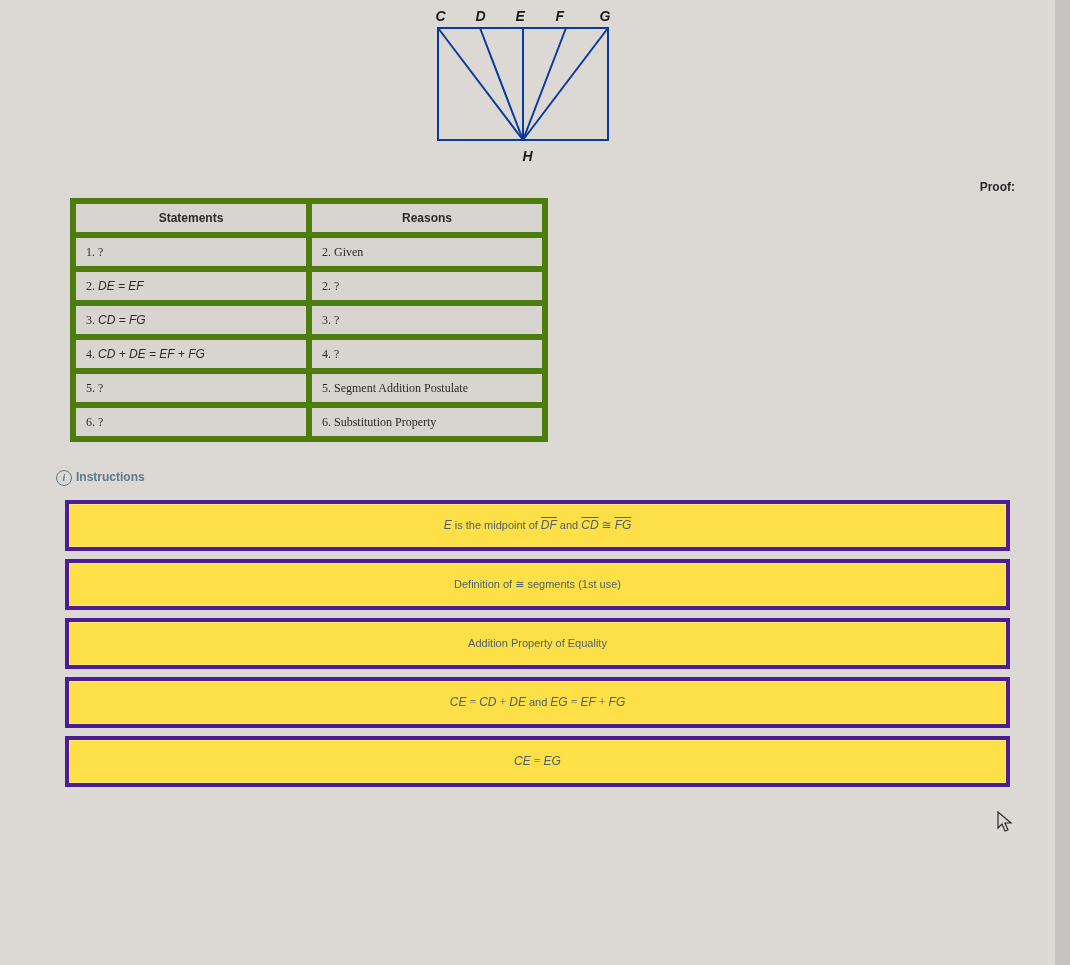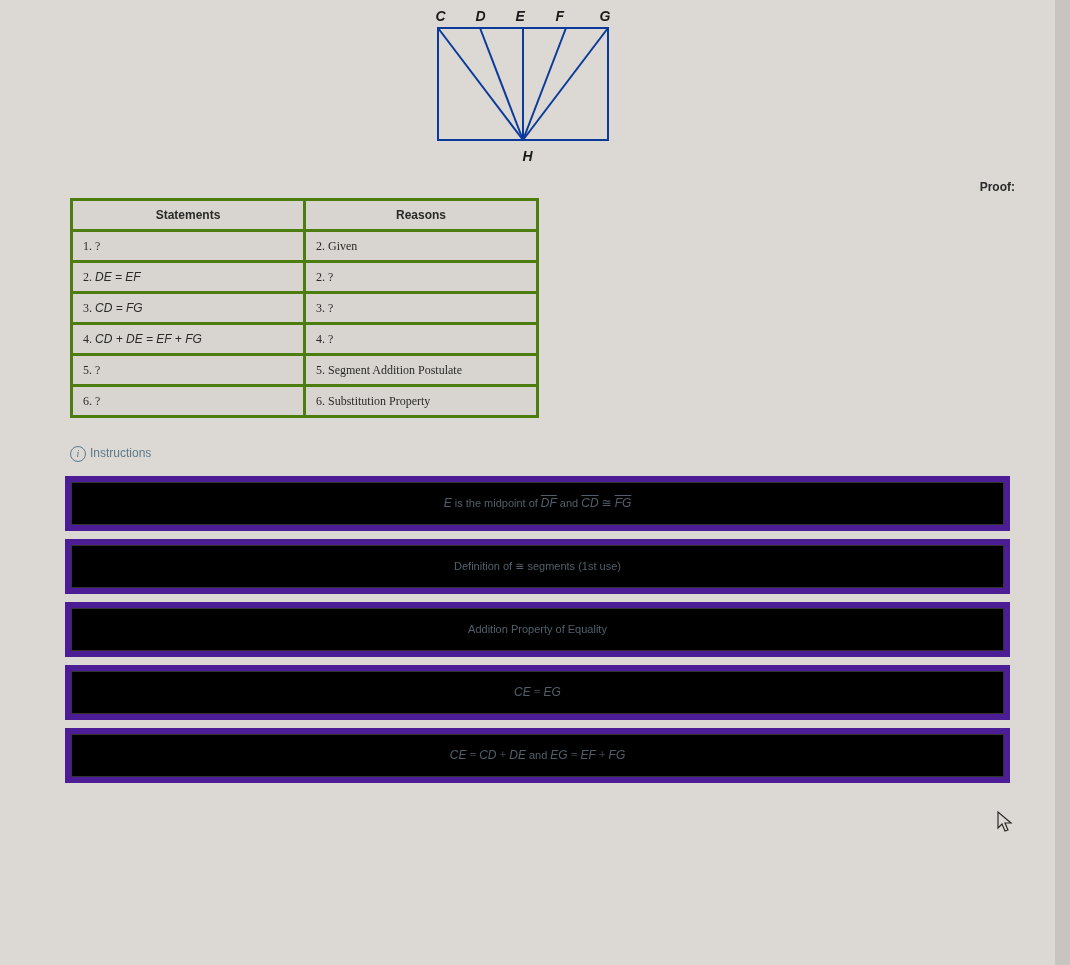--- a/index.html
+++ b/index.html
@@ -62,21 +62,21 @@
     margin: 8px 0 4px 0;
     color: #2a2a2a;
     text-align: right;
   }
   table.proof {
     border-collapse: collapse;
     margin-left: 30px;
     background: #d8d4cf;
   }
   table.proof th, table.proof td {
-    border: 3px solid #4d7c0f;
+    border: 6px solid #4d7c0f;
     padding: 4px 10px;
     text-align: left;
     font-size: 12px;
     vertical-align: middle;
     height: 20px;
   }
   table.proof th {
     text-align: center;
     font-family: Arial, sans-serif;
     font-weight: bold;
@@ -84,46 +84,47 @@
     background: #d8d4cf;
   }
   table.proof td.stmt { width: 210px; }
   table.proof td.reas { width: 210px; }
   .mi { font-style: italic; font-family: Liberation Sans, sans-serif; }
   .overline {
     text-decoration: overline;
     text-decoration-thickness: 1px;
   }
   .instructions {
-    margin: 28px 0 14px 30px;
+    margin: 28px 0 14px 16px;
     color: #5b7a8a;
     font-family: Arial, sans-serif;
     font-size: 12px;
+    font-weight: bold;
   }
   .info-icon {
     display: inline-block;
     width: 14px;
     height: 14px;
     border: 1px solid #5b7a8a;
     border-radius: 50%;
     text-align: center;
     line-height: 14px;
     font-size: 10px;
     margin-right: 4px;
     color: #5b7a8a;
     font-family: Georgia, serif;
     font-style: italic;
   }
   .answer-bank {
     margin-left: 25px;
     margin-right: 5px;
   }
   .answer-tile {
-    border: 6px solid #4c1d95;
-    background: #000000;
+    border: 4px solid #4c1d95;
+    background: #fde047;
     padding: 14px 8px;
     margin-bottom: 8px;
     text-align: center;
     font-size: 12px;
     font-family: 'Times New Roman', serif;
     color: #50606a;
     box-shadow: inset 0 0 0 1px rgba(255,255,255,0.2);
   }
   .answer-tile .sans { font-family: Arial, sans-serif; font-size: 11px; }
   .cursor {
@@ -197,21 +198,21 @@
   </table>
 
   <div class="instructions">
     <span class="info-icon">i</span><span>Instructions</span>
   </div>
 
   <div class="answer-bank" id="answer-bank">
       <div class="answer-tile"><span class="mi">E</span> <span class="sans">is the midpoint of</span> <span class="overline mi">DF</span> <span class="sans">and</span> <span class="overline mi">CD</span> ≅ <span class="overline mi">FG</span></div>
       <div class="answer-tile"><span class="sans">Definition of ≅ segments (1st use)</span></div>
       <div class="answer-tile"><span class="sans">Addition Property of Equality</span></div>
+      <div class="answer-tile"><span class="mi">CE</span> = <span class="mi">CD</span> + <span class="mi">DE</span> <span class="sans">and</span> <span class="mi">EG</span> = <span class="mi">EF</span> + <span class="mi">FG</span></div>
       <div class="answer-tile"><span class="mi">CE</span> = <span class="mi">EG</span></div>
-      <div class="answer-tile"><span class="mi">CE</span> = <span class="mi">CD</span> + <span class="mi">DE</span> <span class="sans">and</span> <span class="mi">EG</span> = <span class="mi">EF</span> + <span class="mi">FG</span></div>
     </div>
 
 </div>
 
 <svg class="cursor" id="cursor" viewBox="0 0 20 24" style="left: 996px; top: 810px;">
   <path d="M2 2 L2 18 L6 14 L9 21 L12 20 L9 13 L15 13 Z" fill="none" stroke="#2a2a2a" stroke-width="1.2"></path>
 </svg>
 
 </body></html>

